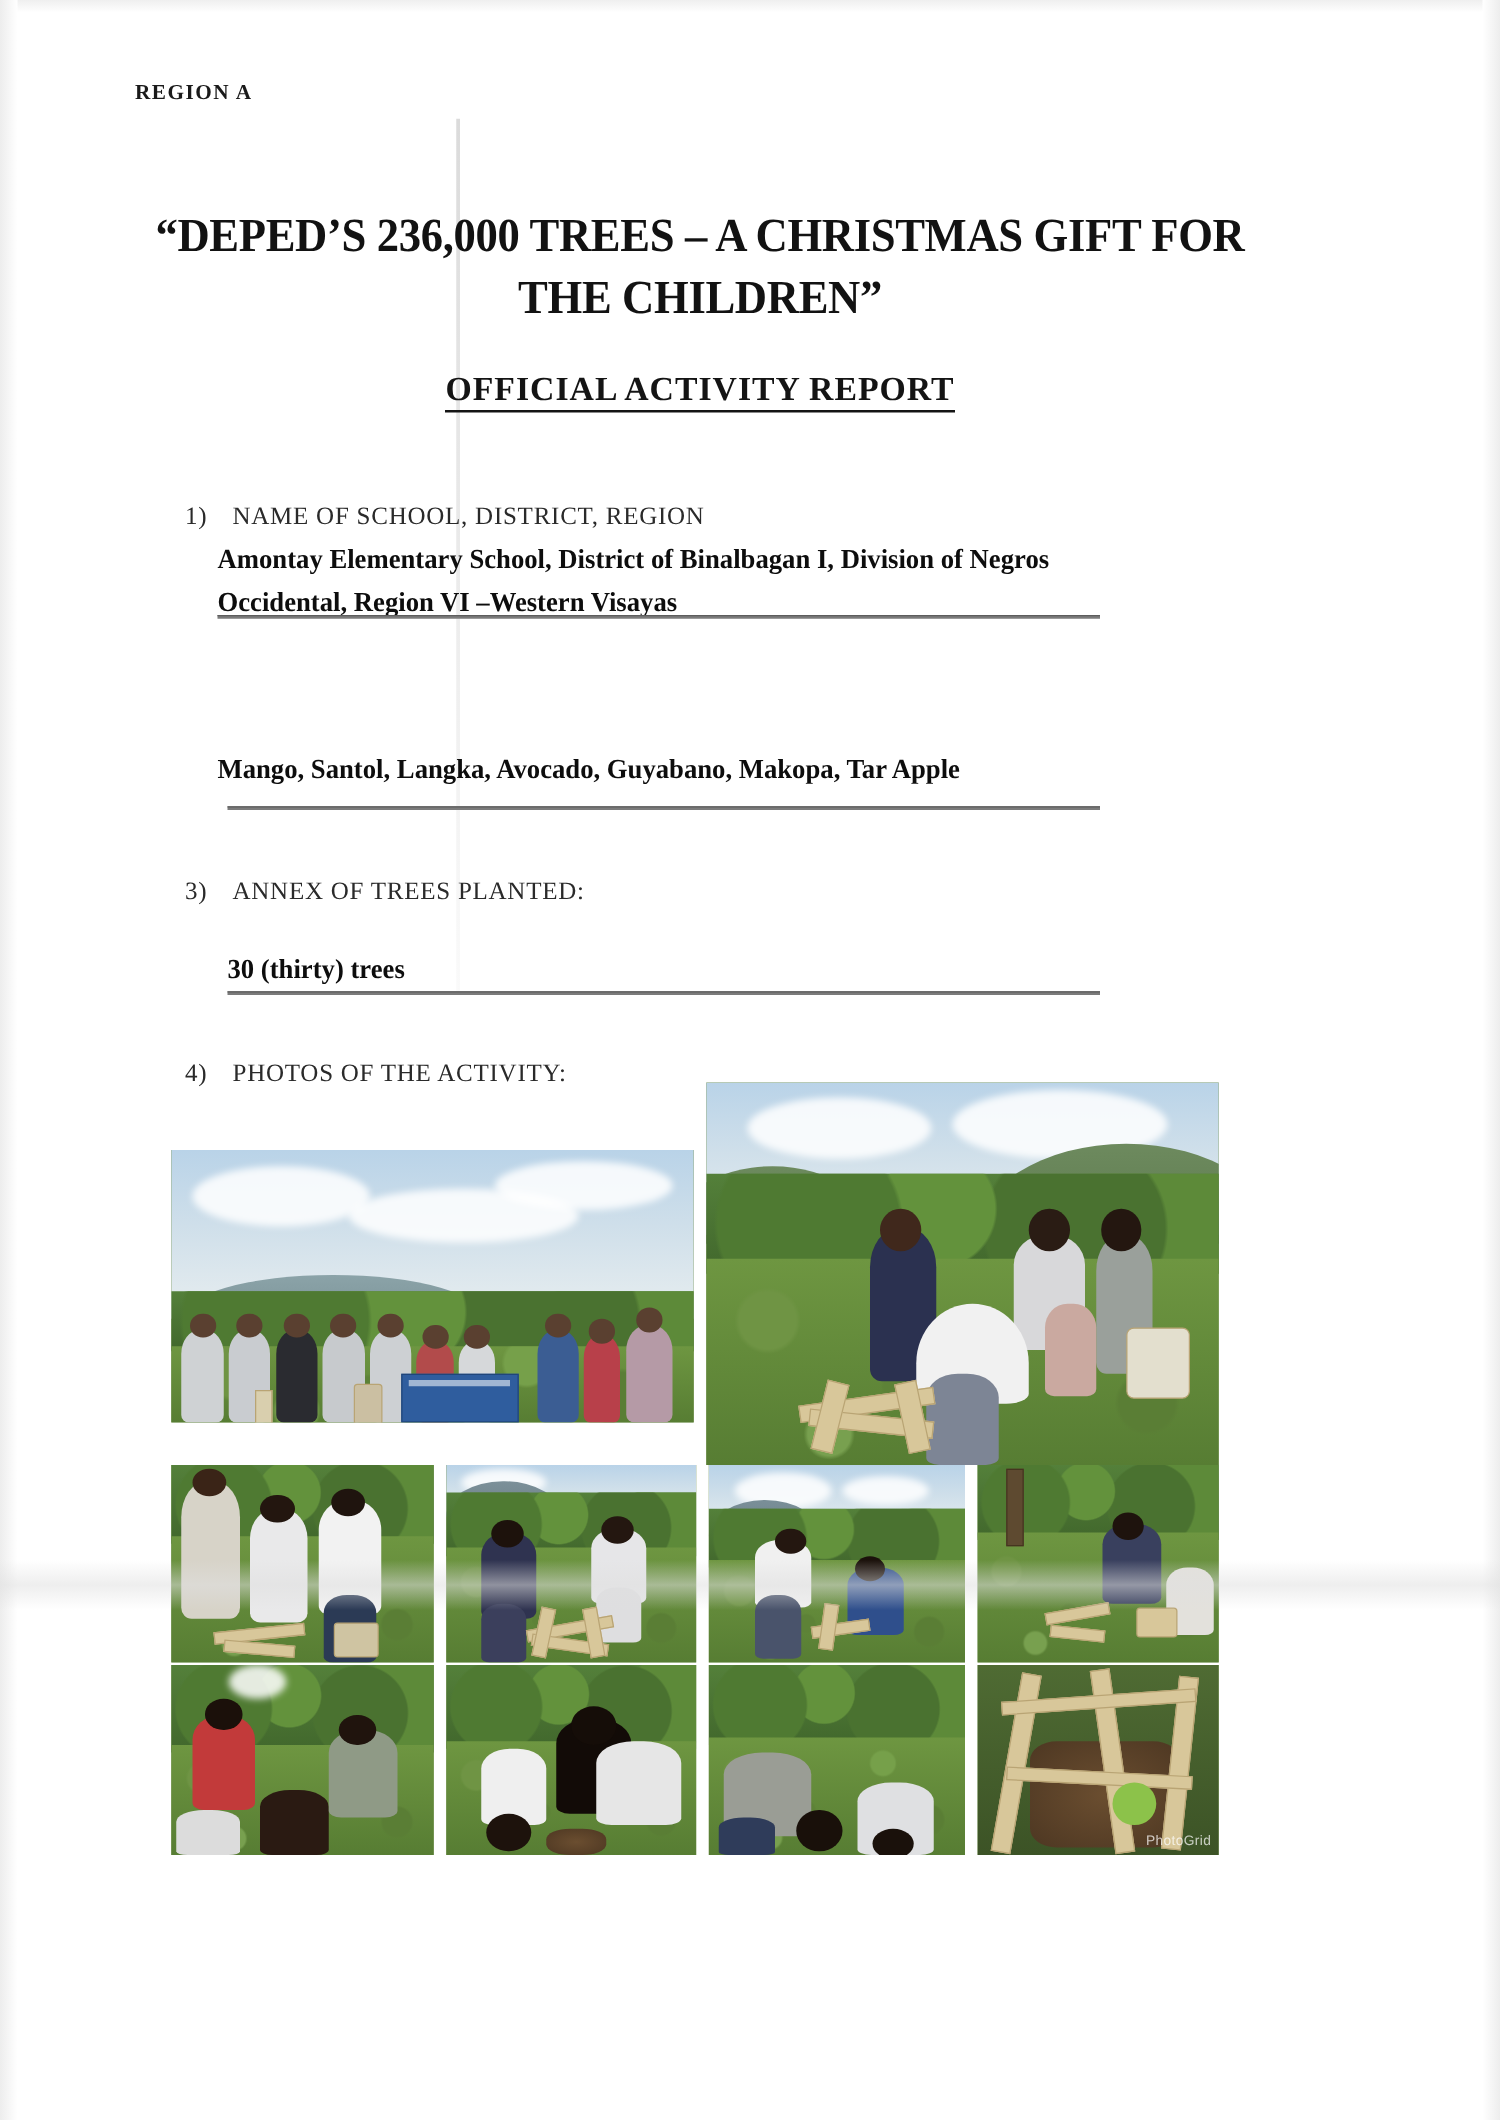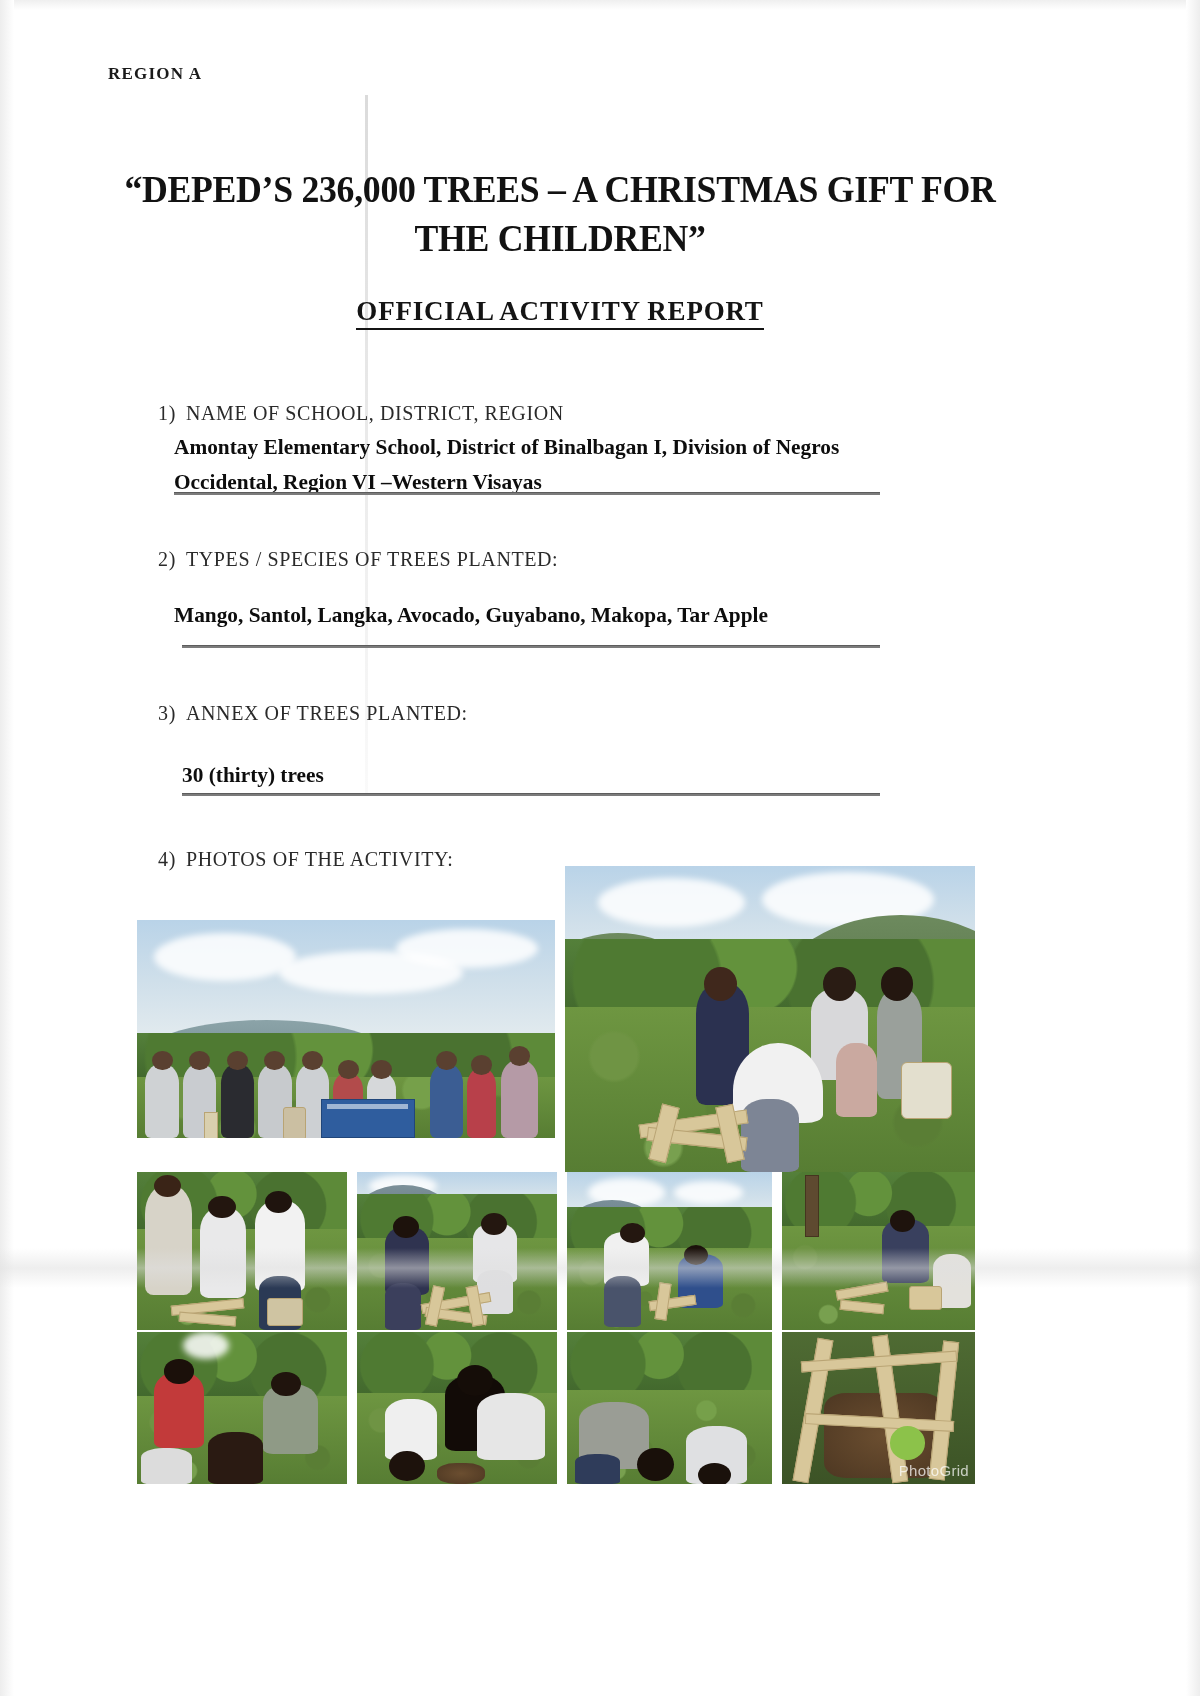--- a/index.html
+++ b/index.html
@@ -79,21 +79,21 @@
   .subtitle span {
     font-family: "Liberation Serif", "DejaVu Serif", serif;
     font-weight: bold;
     font-size: 27px;
     letter-spacing: 0.8px;
     color: #141414;
     border-bottom: 2px solid #141414;
     padding-bottom: 2px;
   }
 
-  .item { position: absolute; text-align: center; }
+  .item { position: absolute; }
 
   .item-label {
     font-family: "Liberation Serif", "DejaVu Serif", serif;
     font-size: 20px;
     letter-spacing: 0.6px;
     color: #2a2a2a;
     white-space: nowrap;
   }
   .item-num {
     display: inline-block;
@@ -181,21 +181,21 @@
     position: absolute;
     left: 6%; top: 12%;
     width: 88%; height: 14%;
     background: rgba(255,255,255,0.55);
   }
   .watermark {
     position: absolute;
     right: 6px;
     bottom: 5px;
     font-family: "Liberation Sans", sans-serif;
-    font-size: 15px;
+    font-size: 11px;
     color: rgba(255,255,255,0.72);
     letter-spacing: 0.3px;
     padding-left: 27px;
   }
   .soil {
     position: absolute;
     background: radial-gradient(ellipse at 50% 50%, #6b4e30, #4d3722);
     border-radius: 40%;
   }
 </style>
@@ -219,25 +219,20 @@
 
   <div class="item" style="left:148px; top:402px;">
     <div class="item-label">
       <span class="item-num">1)</span><span>NAME OF SCHOOL, DISTRICT, REGION</span>
     </div>
   </div>
   <div class="answer" style="position:absolute; left:174px; top:430px;">Amontay Elementary School, District of Binalbagan I, Division of Negros</div>
   <div class="answer" style="position:absolute; left:174px; top:465px;">Occidental, Region VI –Western Visayas</div>
   <div class="rule" style="left:174px; top:492px; width:706px;"></div>
 
-  <div class="item" style="left:148px; top:548px;">
-    <div class="item-label">
-      <span class="item-num">2)</span><span>TYPES / SPECIES OF TREES PLANTED:</span>
-    </div>
-  </div>
   <div class="answer" style="position:absolute; left:174px; top:598px;">Mango, Santol, Langka, Avocado, Guyabano, Makopa, Tar Apple</div>
   <div class="rule" style="left:182px; top:645px; width:698px;"></div>
 
   <div class="item" style="left:148px; top:702px;">
     <div class="item-label">
       <span class="item-num">3)</span><span>ANNEX OF TREES PLANTED:</span>
     </div>
   </div>
   <div class="answer" style="position:absolute; left:182px; top:758px;">30 (thirty) trees</div>
   <div class="rule" style="left:182px; top:793px; width:698px;"></div>

